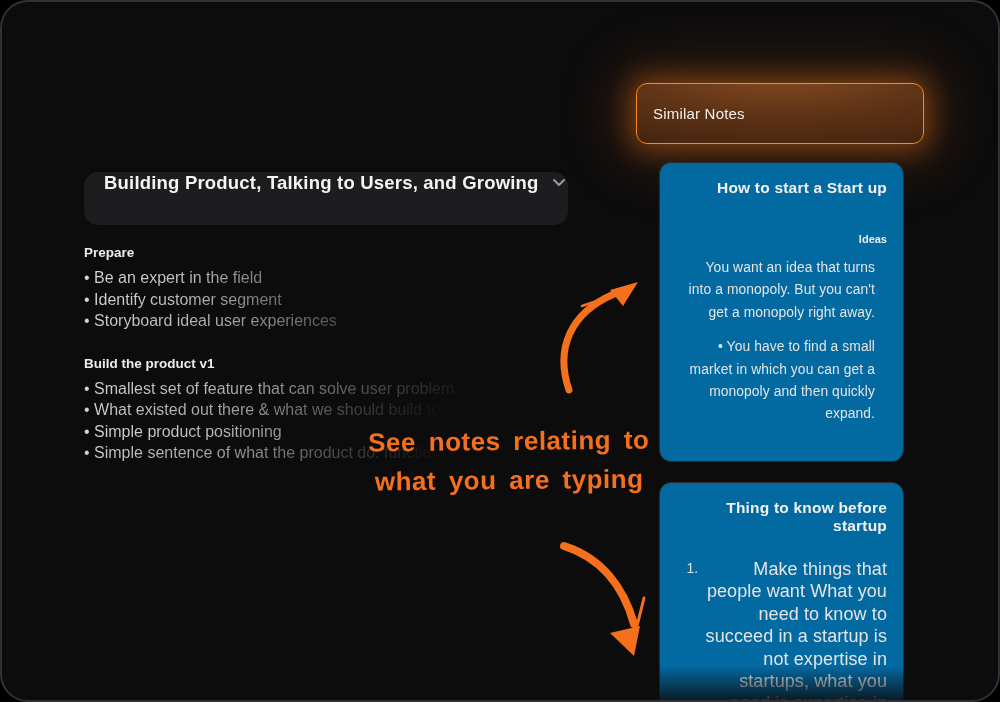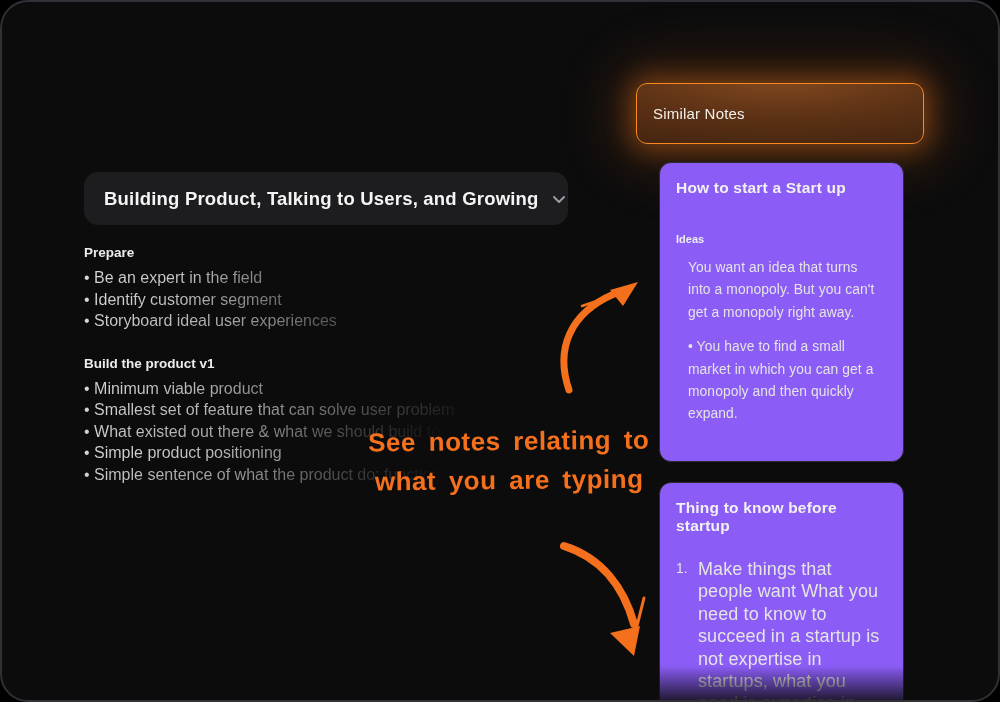--- a/index.html
+++ b/index.html
@@ -4,21 +4,21 @@
 <style>
   html,body{margin:0;padding:0;background:#000;}
   body{width:1000px;height:702px;position:relative;font-family:"Liberation Sans",sans-serif;
        -webkit-font-smoothing:antialiased;overflow:hidden;}
 
   .window{position:absolute;left:0;top:0;width:996px;height:698px;border:2px solid #303036;
           border-radius:28px;background:#0c0c0d;overflow:hidden;}
 
   
   .title-bar{position:absolute;left:82px;top:170px;width:484px;height:53px;background:#1d1d20;
-             border-radius:14px;display:flex;align-items:center;justify-content:space-between;
+             border-radius:14px;display:flex;align-items:flex-start;justify-content:space-between;
              padding:0 20px;box-sizing:border-box;cursor:pointer;}
   .title-bar h1{margin:0;font-size:18.5px;font-weight:bold;color:#f4f4f4;letter-spacing:.2px;white-space:nowrap;}
   .chev{width:20px;height:20px;flex:0 0 auto;margin-left:10px;}
 
   
   .note-body{position:absolute;left:82px;top:243px;width:430px;}
   .sec-head{font-size:13.5px;font-weight:bold;color:#ececec;margin:0 0 7px 0;}
   .sec{margin:0 0 24px 0;}
   ul.bullets{list-style:none;margin:0;padding:0;}
   ul.bullets li{font-size:16px;line-height:21.5px;width:fit-content;
@@ -35,22 +35,22 @@
 
   
   .similar-btn{position:absolute;left:634px;top:81px;width:288px;height:61px;box-sizing:border-box;
                border:1.5px solid #fb8a1e;border-radius:11px;display:flex;align-items:center;
                padding:0 16px;cursor:pointer;
                background:radial-gradient(130% 150% at 50% -10%,#82491f 0%,#5c3115 45%,#3a1f0e 100%);
                box-shadow:0 0 26px 6px rgba(246,120,27,.40),0 0 60px 22px rgba(246,120,27,.16);}
   .similar-btn span{font-size:15px;color:#f4efe9;letter-spacing:.2px;}
 
   
-  .card{position:absolute;left:657px;width:245px;box-sizing:border-box;background:#8b5cf6;
-        border:1px solid #2c2c30;border-radius:12px;padding:16px;cursor:pointer;}
+  .card{position:absolute;left:657px;width:245px;box-sizing:border-box;background:#0369a1;
+        border:1px solid #2c2c30;border-radius:12px;padding:16px;cursor:pointer;text-align:right;}
   .card-1{top:160px;height:300px;}
   .card-2{top:480px;height:230px;
           -webkit-mask-image:linear-gradient(180deg,#000 0%,#000 80%,transparent 98%);
           mask-image:linear-gradient(180deg,#000 0%,#000 80%,transparent 98%);}
   .card h2{margin:0;font-size:15.5px;font-weight:bold;color:#f1f1f1;letter-spacing:.2px;}
   .card h3{margin:36px 0 1px 0;font-size:11px;font-weight:bold;color:#ececec;}
   .card p{margin:12px;font-size:13.8px;line-height:22.4px;color:#e4e4e4;letter-spacing:.1px;}
   .num-list{display:flex;margin-top:23px;}
   .num-list .num{flex:0 0 22px;font-size:13.8px;line-height:22.4px;color:#e4e4e4;}
   .num-list .txt{flex:1;font-size:18px;line-height:22.4px;color:#e4e4e4;letter-spacing:.1px;}
@@ -80,21 +80,20 @@
       <p class="sec-head">Prepare</p>
       <ul class="bullets">
         <li class="fade-a">Be an expert in the field</li>
         <li class="fade-b">Identify customer segment</li>
         <li class="fade-c">Storyboard ideal user experiences</li>
       </ul>
     </div>
     <div class="sec">
       <p class="sec-head">Build the product v1</p>
       <ul class="bullets">
-        <li class="fade-d">Minimum viable product</li>
         <li class="fade-e">Smallest set of feature that can solve user problem</li>
         <li class="fade-f">What existed out there &amp; what we should build to</li>
         <li class="fade-g">Simple product positioning</li>
         <li class="fade-h">Simple sentence of what the product do: function</li>
       </ul>
     </div>
   </div>
 
   <div class="similar-btn">
     <span>Similar Notes</span>

